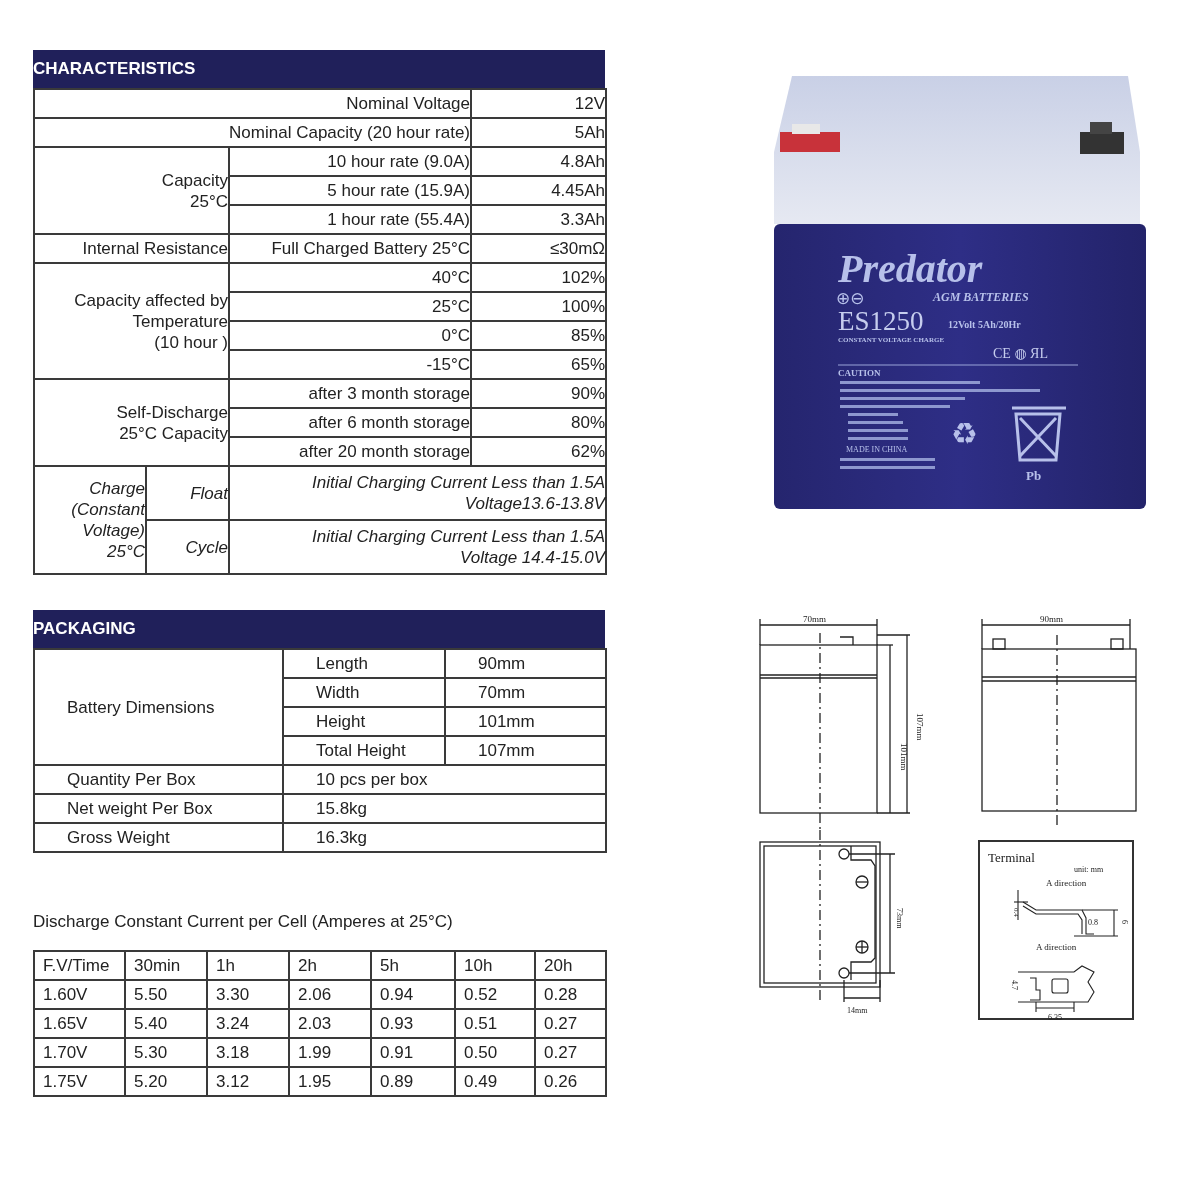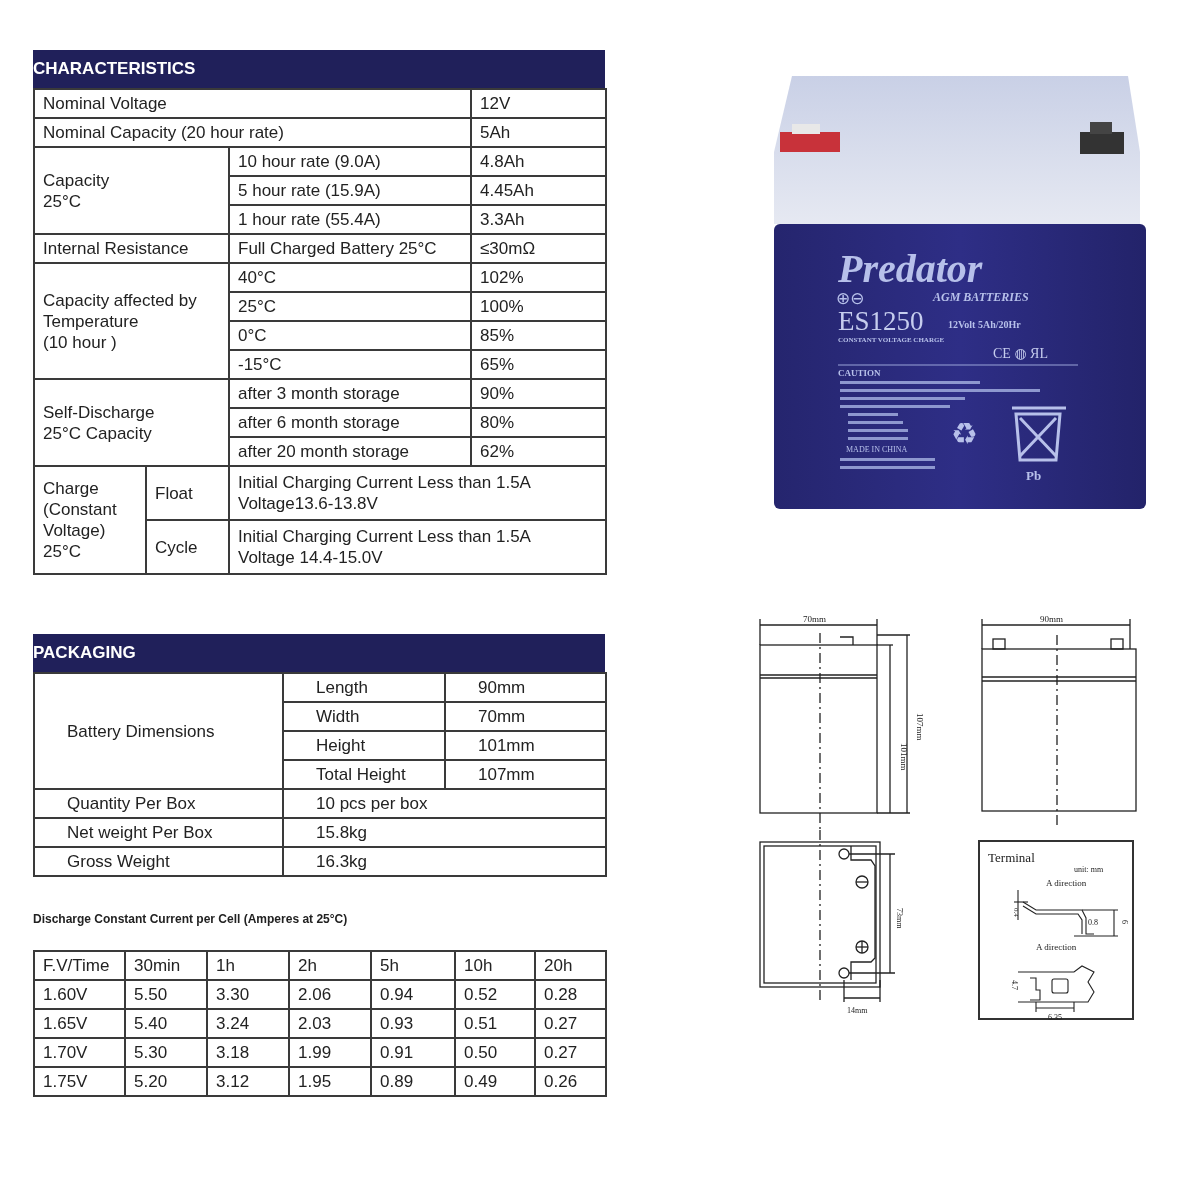--- a/index.html
+++ b/index.html
@@ -2,25 +2,25 @@
 <html><head>
 <meta charset="utf-8">
 <style>
   html, body { margin: 0; padding: 0; background: #ffffff; }
   body { width: 1200px; height: 1178px; position: relative; font-family: "Liberation Sans", sans-serif; color: #222; overflow: hidden; }
   .abs { position: absolute; }
   table.spec { border-collapse: collapse; table-layout: fixed; font-size: 17px; }
   table.spec td { border: 2px solid #3a3a3a; padding: 0 0 0 8px; vertical-align: middle; line-height: 21px; }
   .section-head { background: #20205a; color: #fff; font-weight: bold; font-size: 17px; height: 38px; line-height: 38px; box-sizing: border-box; }
   #char-wrap { left: 33px; top: 50px; width: 572px; }
-  #pack-wrap { left: 33px; top: 610px; width: 572px; margin-top: 24px; }
-  #char-table td { height: 27px; }
+  #pack-wrap { left: 33px; top: 610px; width: 572px; }
+  #char-table td { height: 27px; text-align: right; }
   #pack-table td { height: 27px; padding-left: 32px; }
-  .two td { height: 52px !important; }
-  #disc-title { left: 33px; top: 912px; font-weight: bold; font-size: 12px; }
+  .two td { height: 52px !important; font-style: italic; }
+  #disc-title { left: 33px; top: 912px; font-weight: normal; font-size: 17px; }
   #disc-wrap { left: 33px; top: 950px; width: 572px; }
   #disc-table td { height: 27px; }
   .battery { left: 768px; top: 72px; width: 384px; height: 440px; text-align: right; }
   .drawing { position: absolute; }
   svg text { font-family: "Liberation Serif", serif; }
 </style>
 </head>
 <body>
 
 <div id="char-wrap" class="abs">

